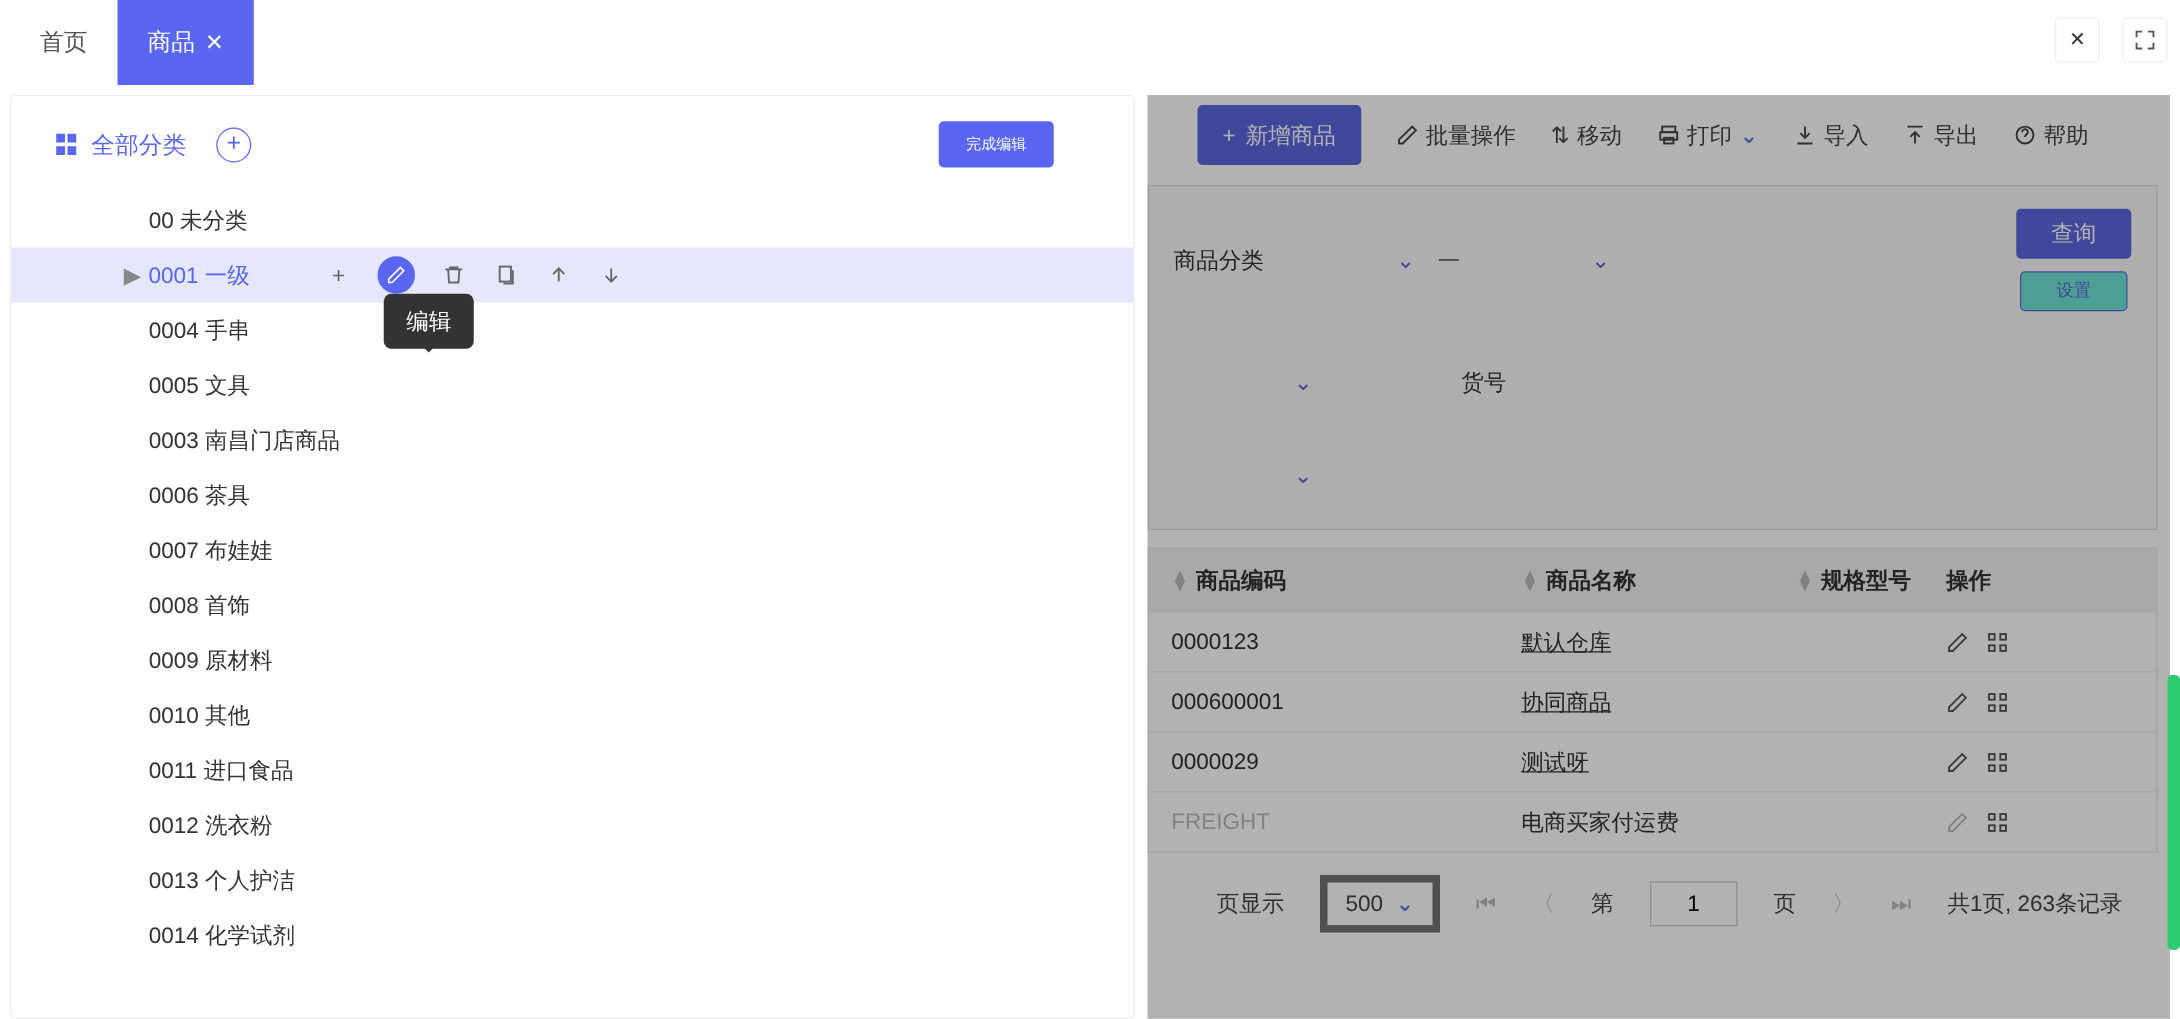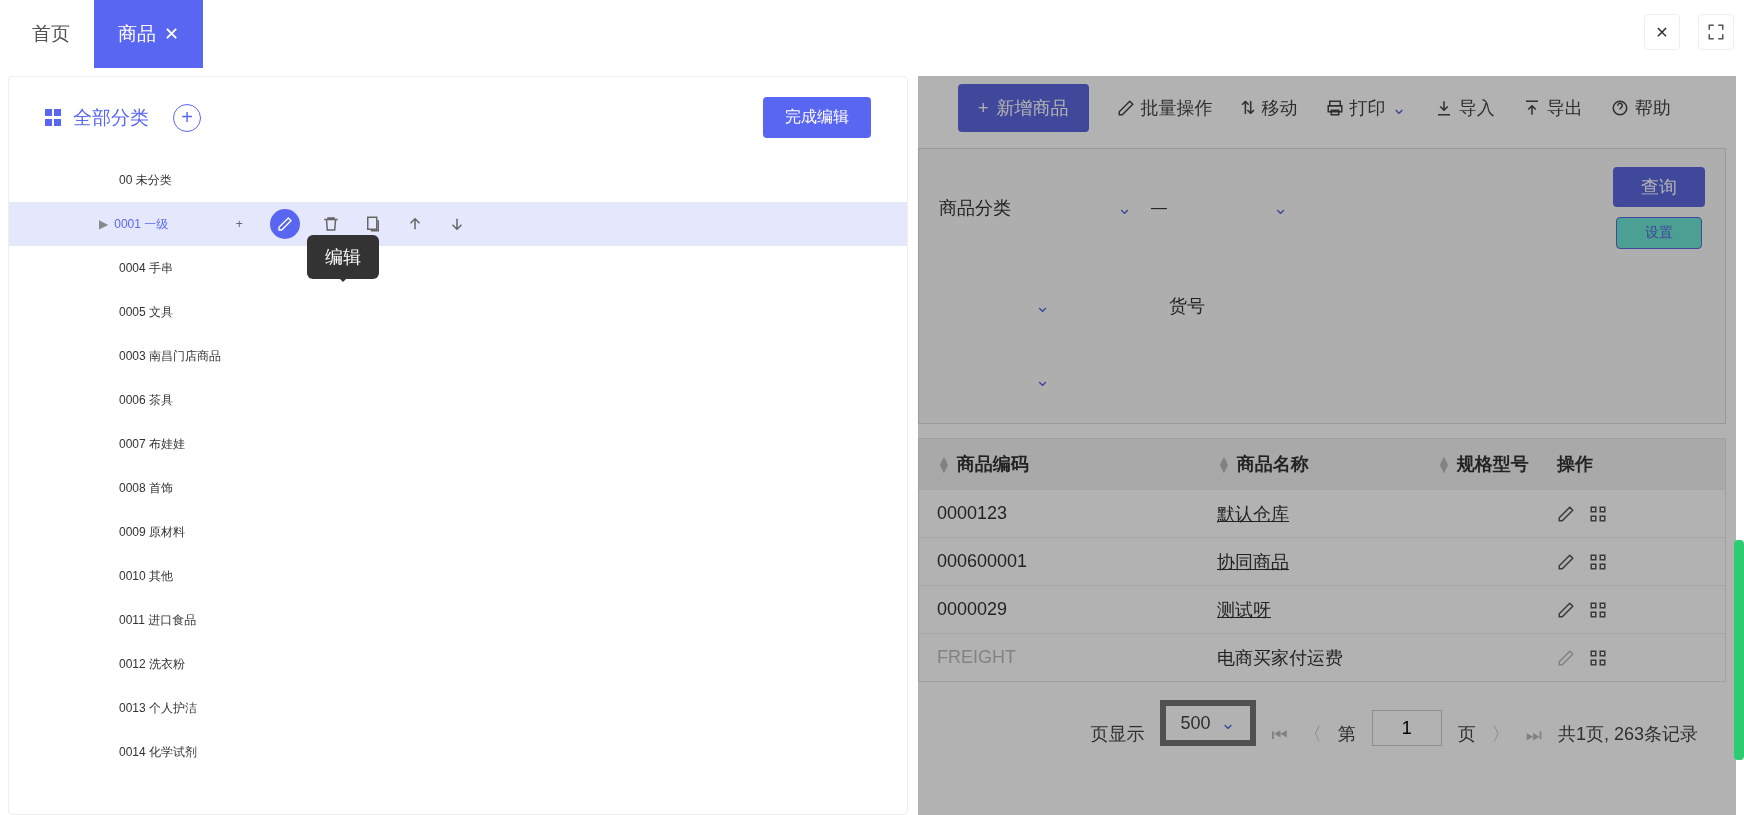--- a/index.html
+++ b/index.html
@@ -15,27 +15,27 @@
 .main{position:absolute;top:76px;left:8px;right:8px;bottom:0;display:flex}
 .leftpane{width:900px;background:#fff;border:1px solid #eee;border-radius:4px;padding:20px 0 10px 0;position:relative}
 .rightpane{flex:1;margin-left:10px;position:relative;filter:grayscale(0.15)}
 .rightpane .overlay{position:absolute;inset:0;background:rgba(0,0,0,.30);pointer-events:none;z-index:5}
 
 .lhead{display:flex;align-items:center;padding:0 36px;gap:24px}
 .lhead .all{color:#5966f2;font-size:19px;display:flex;align-items:center;gap:10px}
 .gridico{display:inline-flex;flex-wrap:wrap;width:18px;height:18px;gap:2px}
 .gridico span{width:7px;height:7px;background:#5966f2}
 .addcirc{width:28px;height:28px;border:1.5px solid #5966f2;border-radius:50%;display:flex;align-items:center;justify-content:center;color:#5966f2;font-size:20px;cursor:pointer}
-.donebtn{margin-left:auto;background:#5966f2;color:#fff;border:none;border-radius:4px;padding:10px 22px;font-size:16px;cursor:pointer}
+.donebtn{margin-left:auto;margin-right:28px;background:#5966f2;color:#fff;border:none;border-radius:4px;padding:10px 22px;font-size:12px;cursor:pointer}
 
 .tree{margin-top:20px;height:640px;overflow-y:scroll}
 .tree::-webkit-scrollbar{width:14px}
 .tree::-webkit-scrollbar-thumb{background:#ccc;border-radius:2px}
 .tree::-webkit-scrollbar-track{background:#f3f3f3}
-.node{height:44px;display:flex;align-items:center;padding-left:110px;font-size:12px;color:#333;cursor:pointer}
+.node{height:44px;display:flex;align-items:center;padding-left:110px;font-size:18px;color:#333;cursor:pointer}
 .node.sel{background:#e5e8fc;color:#5966f2;padding-left:90px}
 .node.sel .caret{margin-right:6px;color:#888}
 .rowactions{display:flex;align-items:center;gap:20px;margin-left:60px}
 .rowactions .ico{width:22px;height:22px;display:flex;align-items:center;justify-content:center;color:#666;cursor:pointer}
 .rowactions .edit{background:#5966f2;color:#fff;border-radius:50%;width:30px;height:30px}
 .tooltip{position:absolute;top:158px;left:298px;background:#333;color:#fff;padding:10px 18px;border-radius:6px;font-size:18px;z-index:20}
 .tooltip:after{content:"";position:absolute;bottom:-8px;left:50%;transform:translateX(-50%);border:5px solid transparent;border-top-color:#333}
 
 .rtoolbar{height:56px;display:flex;align-items:center;gap:28px;padding-left:40px;padding-top:8px}
 .addbtn{background:#5966f2;color:#fff;border:none;border-radius:4px;padding:12px 20px;font-size:18px;display:flex;align-items:center;gap:8px}
@@ -52,21 +52,21 @@
 .tbl{margin:14px 10px 0 0;border:1px solid #e6e6e6}
 .thead{display:flex;background:#f2f2f2;height:50px;align-items:center;font-weight:600;font-size:18px}
 .thead>div,.trow>div{padding-left:18px;display:flex;align-items:center}
 .c1{width:280px}.c2{width:220px}.c3{width:120px}.c4{width:110px}
 .sortico{color:#bbb;margin-right:6px;font-size:14px;line-height:8px}
 .trow{display:flex;height:48px;border-top:1px solid #eee;font-size:18px}
 .trow .c2{text-decoration:underline;color:#333}
 .opico{display:flex;gap:14px;color:#555}
 .disabled .opico,.disabled{color:#bbb}
 
-.pager{display:flex;align-items:flex-end;gap:16px;margin:18px 10px 0 0;font-size:18px;color:#444;justify-content:flex-end;padding-right:28px}
+.pager{display:flex;align-items:center;gap:29px;margin:18px 10px 0 0;font-size:18px;color:#444;justify-content:flex-end;padding-right:28px}
 .pgsel{border:6px solid #737373;padding:6px 14px;display:flex;gap:10px;align-items:center}
 .pginput{border:1px solid #ccc;width:70px;height:36px;text-align:center;font-size:18px}
 .greenbar{position:absolute;right:0;top:540px;width:10px;height:220px;background:#2ecc71;border-radius:4px}
 svg{display:block}
 </style>
 </head>
 <body>
 
 <div class="tabs">
   <div class="tab">首页</div>

